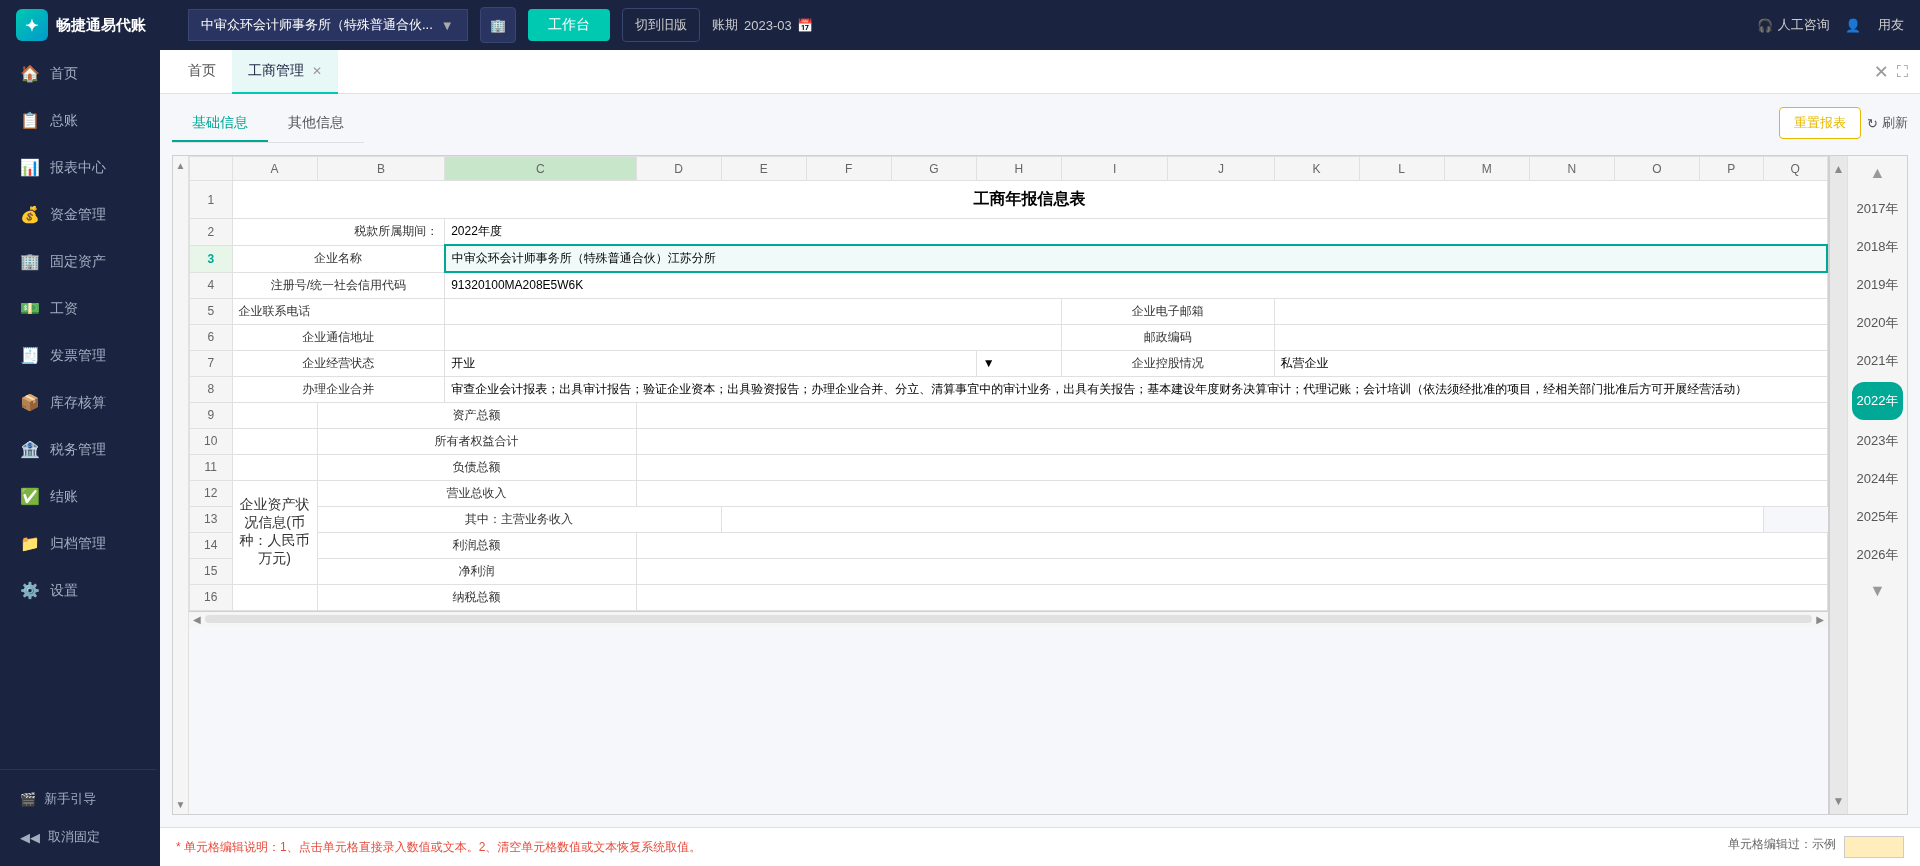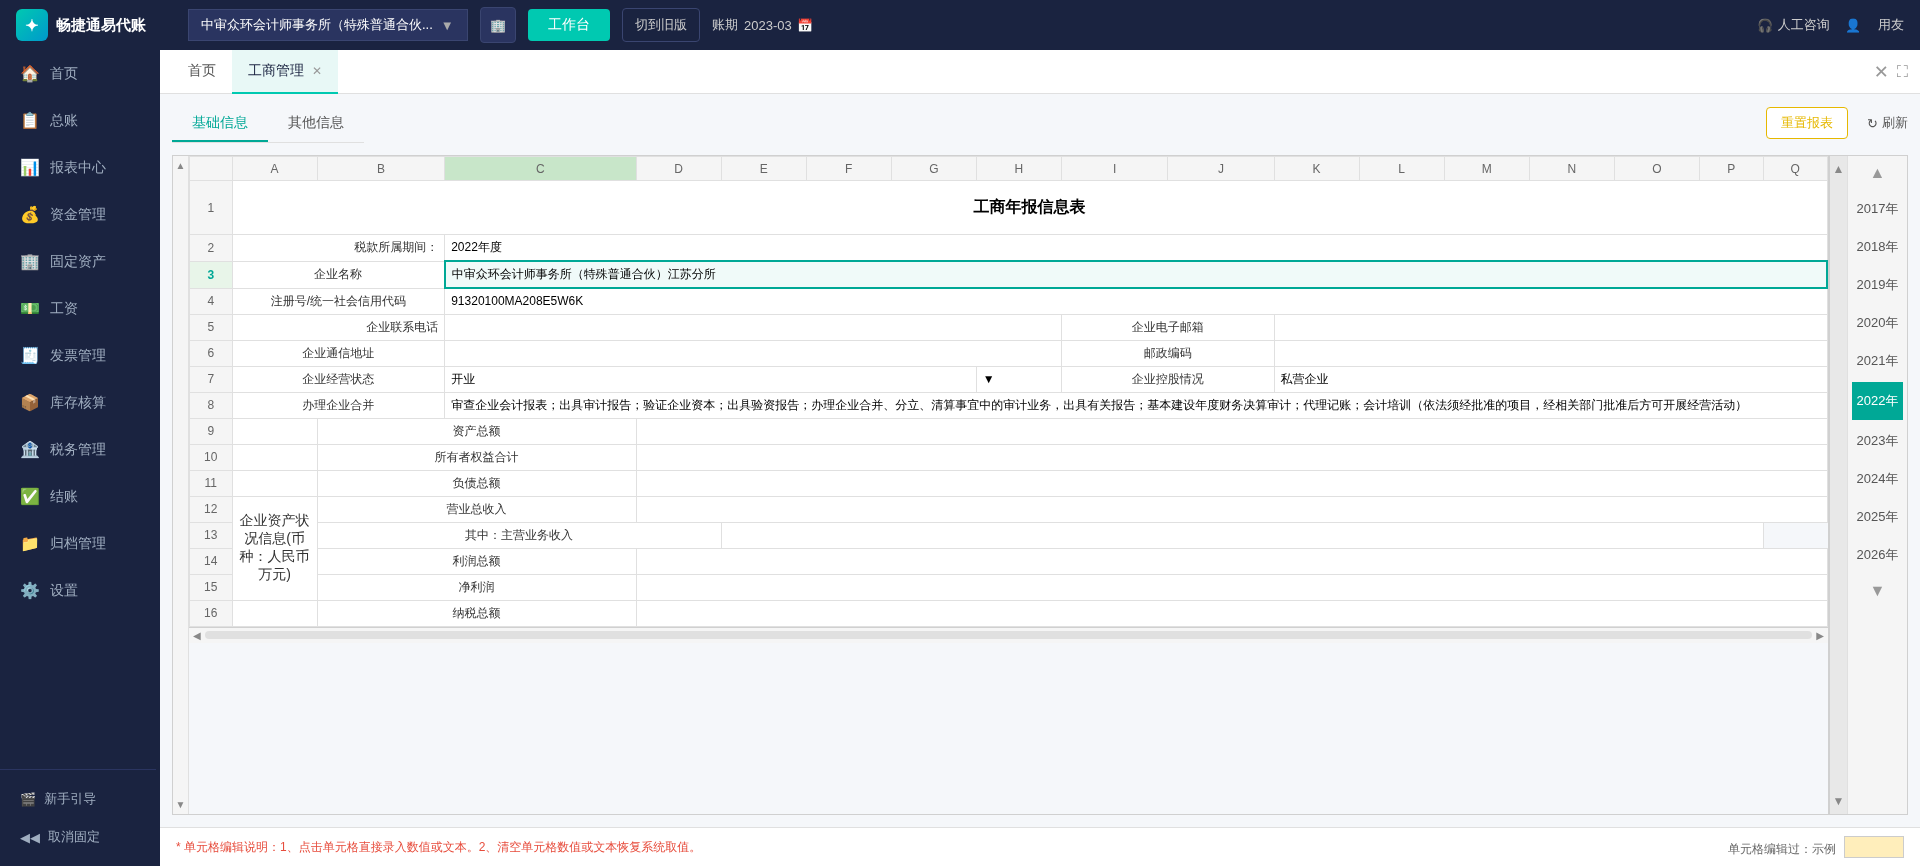--- a/index.html
+++ b/index.html
@@ -42,42 +42,42 @@
     .expand-btn { background: none; border: none; font-size: 16px; color: #999; cursor: pointer; }
 
     
     .page-content { flex: 1; overflow: hidden; display: flex; flex-direction: column; padding: 12px; }
 
     
     .sub-tabs { display: flex; gap: 0; margin-bottom: 4px; border-bottom: 1px solid #e0e0e0; }
     .sub-tab { padding: 8px 20px; font-size: 14px; color: #555; cursor: pointer; border-bottom: 2px solid transparent; }
     .sub-tab.active { color: #00a896; border-bottom: 2px solid #00a896; font-weight: 500; }
 
-    .toolbar { display: flex; justify-content: flex-end; align-items: center; gap: 19px; margin-bottom: 8px; }
+    .toolbar { display: flex; justify-content: flex-end; align-items: center; gap: 6px; margin-bottom: 8px; }
     .reset-report-btn { border: 1px solid #e6b800; color: #e6b800; background: #fff; border-radius: 4px; padding: 6px 14px; font-size: 13px; cursor: pointer; }
     .refresh-btn { background: none; border: none; color: #555; font-size: 13px; cursor: pointer; display: flex; align-items: center; gap: 4px; }
     .spreadsheet-table { border-collapse: collapse; font-size: 12px; min-width: 100%; }
     .spreadsheet-table th, .spreadsheet-table td { border: 1px solid #e0e0e0; padding: 4px 6px; white-space: nowrap; min-width: 40px; }
     .row-header { background: #f5f5f5; text-align: center; width: 36px; min-width: 36px; color: #666; font-weight: normal; }
     .col-header { background: #f5f5f5; text-align: center; color: #666; font-weight: normal; height: 24px; }
     .col-header.selected { background: #c8e6c9; }
     .cell-title { text-align: center; font-size: 16px; font-weight: bold; background: #fff; }
     .cell-label { text-align: center; color: #333; background: #fff; }
     .cell-value { background: #fff; }
 
     
     .year-panel { width: 60px; background: #f5f5f5; border-left: 1px solid #e0e0e0; display: flex; flex-direction: column; overflow-y: auto; flex-shrink: 0; }
     .year-item { padding: 10px 0; text-align: center; font-size: 13px; color: #555; cursor: pointer; }
-    .year-item.active { background: #00a896; color: #fff; border-radius: 0; margin: 2px 4px; }
+    .year-item.active { background: #00a896; color: #fff; border-radius: 12px; margin: 2px 4px; }
     .year-nav { text-align: center; padding: 8px 0; color: #999; cursor: pointer; font-size: 16px; }
 
     
     .bottom-bar { background: #fff; border-top: 1px solid #e0e0e0; padding: 8px 16px; display: flex; align-items: center; justify-content: space-between; font-size: 12px; color: #666; flex-shrink: 0; }
     .bottom-note { color: #e74c3c; }
-    .bottom-right { display: flex; align-items: flex-end; gap: 8px; }
+    .bottom-right { display: flex; align-items: flex-start; gap: 8px; }
     .cell-sample { width: 60px; height: 22px; background: #ffd; border: 1px solid #ccc; }
 
     
     .h-scroll-area { height: 16px; background: #f5f5f5; border-top: 1px solid #d0d0d0; display: flex; align-items: center; padding: 0 4px; }
     .h-scroll-arrow { color: #888; cursor: pointer; font-size: 10px; }
     .h-scroll-track { flex: 1; height: 8px; background: #e0e0e0; border-radius: 4px; margin: 0 4px; }
   </style>
 </head>
 <body>
 
@@ -260,21 +260,21 @@
                 <th class="col-header">N</th>
                 <th class="col-header">O</th>
                 <th class="col-header">P</th>
                 <th class="col-header">Q</th>
               </tr>
             </thead>
             <tbody>
 
               <tr>
                 <td class="row-header">1</td>
-                <td colspan="17" class="cell-title" style="font-size:16px; font-weight:bold; text-align:center; padding:16px;">工商年报信息表</td>
+                <td colspan="17" class="cell-title" style="font-size:16px; font-weight:bold; text-align:center; padding:8px;">工商年报信息表</td>
               </tr>
 
               <tr>
                 <td class="row-header">2</td>
                 <td colspan="2" class="cell-label" style="text-align:right;margin-top:47px;">税款所属期间：</td>
                 <td colspan="15" class="cell-value">2022年度</td>
               </tr>
 
               <tr>
                 <td class="row-header" style="background:#e8f5e9; color:#00a896; font-weight:bold;">3</td>
@@ -283,21 +283,21 @@
               </tr>
 
               <tr>
                 <td class="row-header">4</td>
                 <td colspan="2" class="cell-label" style="text-align:center;">注册号/统一社会信用代码</td>
                 <td colspan="15" class="cell-value">91320100MA208E5W6K</td>
               </tr>
 
               <tr>
                 <td class="row-header">5</td>
-                <td colspan="2" class="cell-label" style="text-align:right;">企业联系电话</td>
+                <td colspan="2" class="cell-label" style="text-align:left;">企业联系电话</td>
                 <td colspan="6" class="cell-value"></td>
                 <td colspan="2" class="cell-label" style="text-align:center;">企业电子邮箱</td>
                 <td colspan="7" class="cell-value"></td>
               </tr>
 
               <tr>
                 <td class="row-header">6</td>
                 <td colspan="2" class="cell-label" style="text-align:center;">企业通信地址</td>
                 <td colspan="6" class="cell-value"></td>
                 <td colspan="2" class="cell-label" style="text-align:center;">邮政编码</td>

